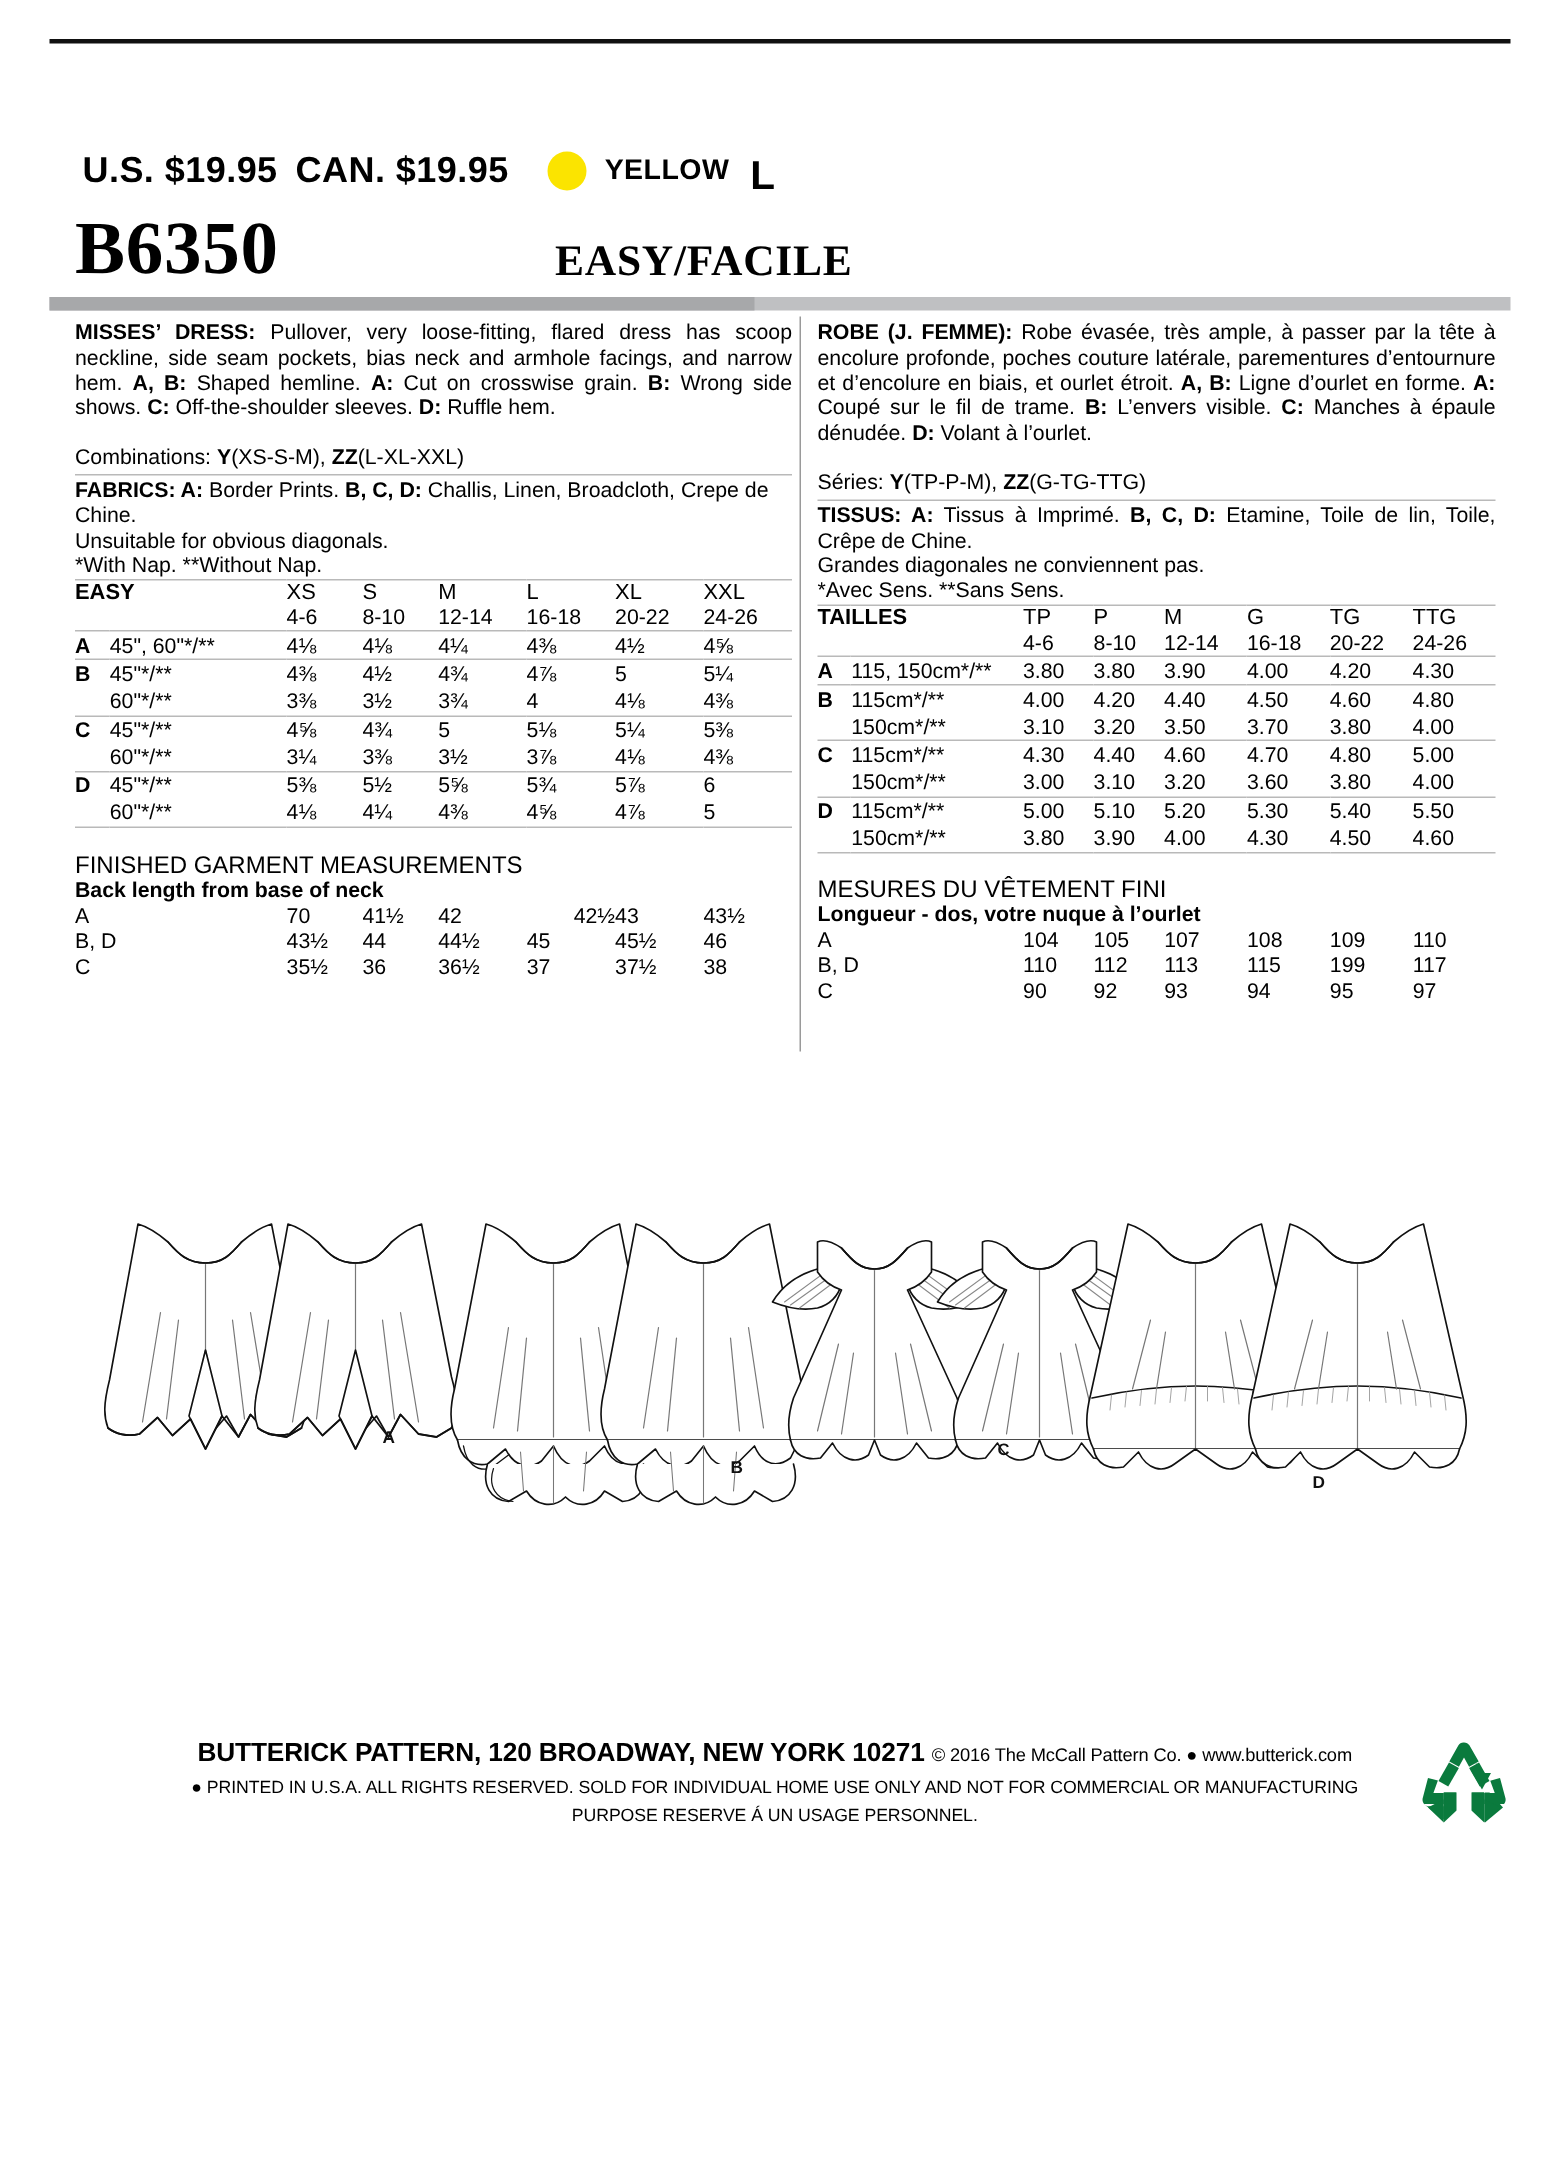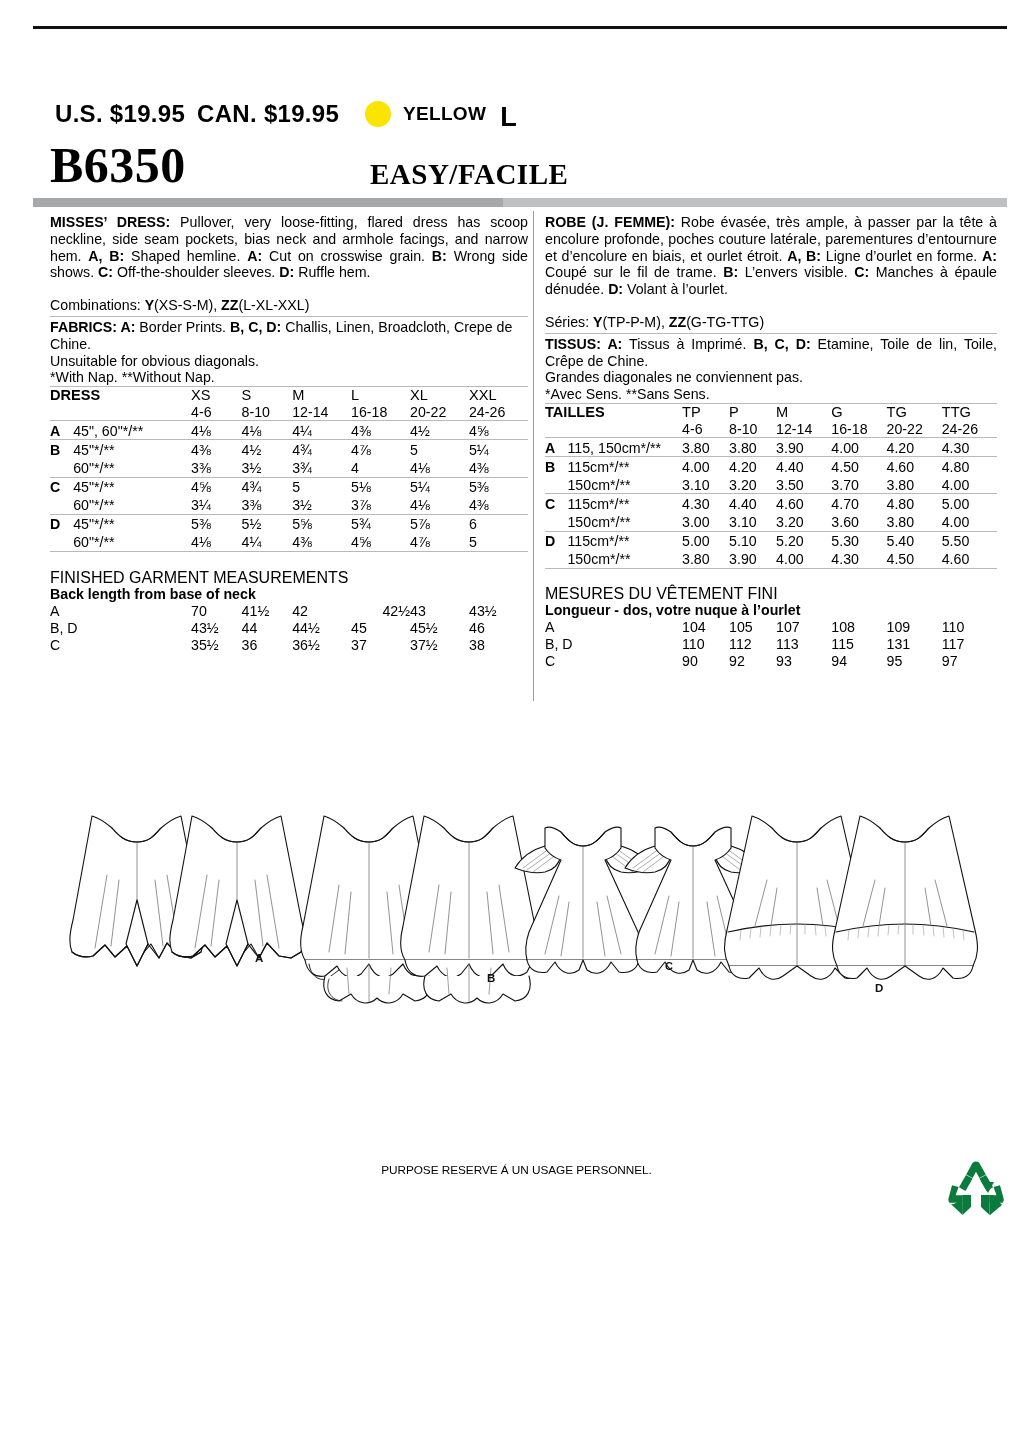--- a/index.html
+++ b/index.html
@@ -184,21 +184,21 @@
     <div class="gap"></div>
     <div class="desc">Combinations: <b>Y</b>(XS-S-M), <b>ZZ</b>(L-XL-XXL)</div>
     <div class="hairline"></div>
     <div class="desc"><b>FABRICS: A:</b> Border Prints. <b>B, C, D:</b> Challis, Linen, Broadcloth, Crepe de Chine.</div>
     <div class="desc">Unsuitable for obvious diagonals.</div>
     <div class="desc">*With Nap. **Without Nap.</div>
 
     <table class="ydg">
       <tbody>
           <tr class="sep-top">
-            <td class="c-view hdr-size" colspan="2">DRESS</td>
+            <td class="c-view hdr-size" colspan="2">EASY</td>
             <td class="c-num hdr-size" style="width: 48px;">XS</td>
             <td class="c-num hdr-size" style="width: 48px;">S</td>
             <td class="c-num hdr-size" style="width: 56px;">M</td>
             <td class="c-num hdr-size" style="width: 56px;">L</td>
             <td class="c-num hdr-size" style="width: 56px;">XL</td>
             <td class="c-num hdr-size" style="width: 56px;">XXL</td>
           </tr>
           <tr>
             <td colspan="2"></td>
             <td class="c-num">4-6</td>
@@ -450,21 +450,21 @@
             <td style="width: 54px;">108</td>
             <td style="width: 54px;">109</td>
             <td style="width: 54px;">110</td>
           </tr>
           <tr>
             <td class="f-view">B, D</td>
             <td style="width: 46px;">110</td>
             <td style="width: 46px; margin-left: 31px;">112</td>
             <td style="width: 54px;">113</td>
             <td style="width: 54px;">115</td>
-            <td style="width: 54px;">131</td>
+            <td style="width: 54px;">199</td>
             <td style="width: 54px;">117</td>
           </tr>
           <tr>
             <td class="f-view">C</td>
             <td style="width: 46px;">90</td>
             <td style="width: 46px;">92</td>
             <td style="width: 54px;">93</td>
             <td style="width: 54px;">94</td>
             <td style="width: 54px;">95</td>
             <td style="width: 54px;">97</td>
@@ -686,20 +686,25 @@
             <path d="M140 150 L141 160"></path>
         </g>
         <path d="M14 186 C16 196 24 200 34 198 L44 188 C50 200 60 202 68 196 L82 186
                  L96 196 C104 202 114 200 120 188 L130 198 C140 200 148 196 150 186" fill="#fff" stroke="#111" stroke-width="1.1"></path>
       </g>
       <text x="820" y="212" font-family="Liberation Sans, sans-serif" font-size="11.5" font-weight="bold" fill="#111" stroke="none">D</text>
     </svg>
   </div>
 
   <div class="footer">
+    <div class="f-line1">
+      <span>BUTTERICK PATTERN, 120 BROADWAY, NEW YORK 10271</span>
+      <span class="copy">© 2016 The McCall Pattern Co. ●  www.butterick.com</span>
+    </div>
+    <div class="f-line2">●  PRINTED IN U.S.A. ALL RIGHTS RESERVED. SOLD FOR INDIVIDUAL HOME USE ONLY AND NOT FOR COMMERCIAL OR MANUFACTURING</div>
     <div class="f-line3">PURPOSE RESERVE Á UN USAGE PERSONNEL.</div>
   </div>
 
   <div class="recycle">
     <svg viewBox="0 0 64 62" width="64" height="62">
       <g fill="#0a7a3d">
         <path d="M32 4 L43 23 L37 23 L44 35 L50 24 L44 24 L32 4 Z"></path>
         <path d="M31.6 3.6 C30.2 3.6 28.9 4.4 28.2 5.6 L22.2 16.4 L28.6 19.9 L32 13.7 L35.4 19.9 L41.8 16.4 L35.6 5.5 C34.9 4.3 33.5 3.6 32 3.6 Z"></path>
         <path d="M22 17 L28.6 20.6 L21.5 33 L15 29.3 L22 17 Z"></path>
         <path d="M14.6 29 L8 27.3 L4.5 40.6 C4.1 42.1 4.5 43.6 5.5 44.7 L18.5 44.7 L18.5 37.3 L11.6 37.3 L14.6 29 Z"></path>

